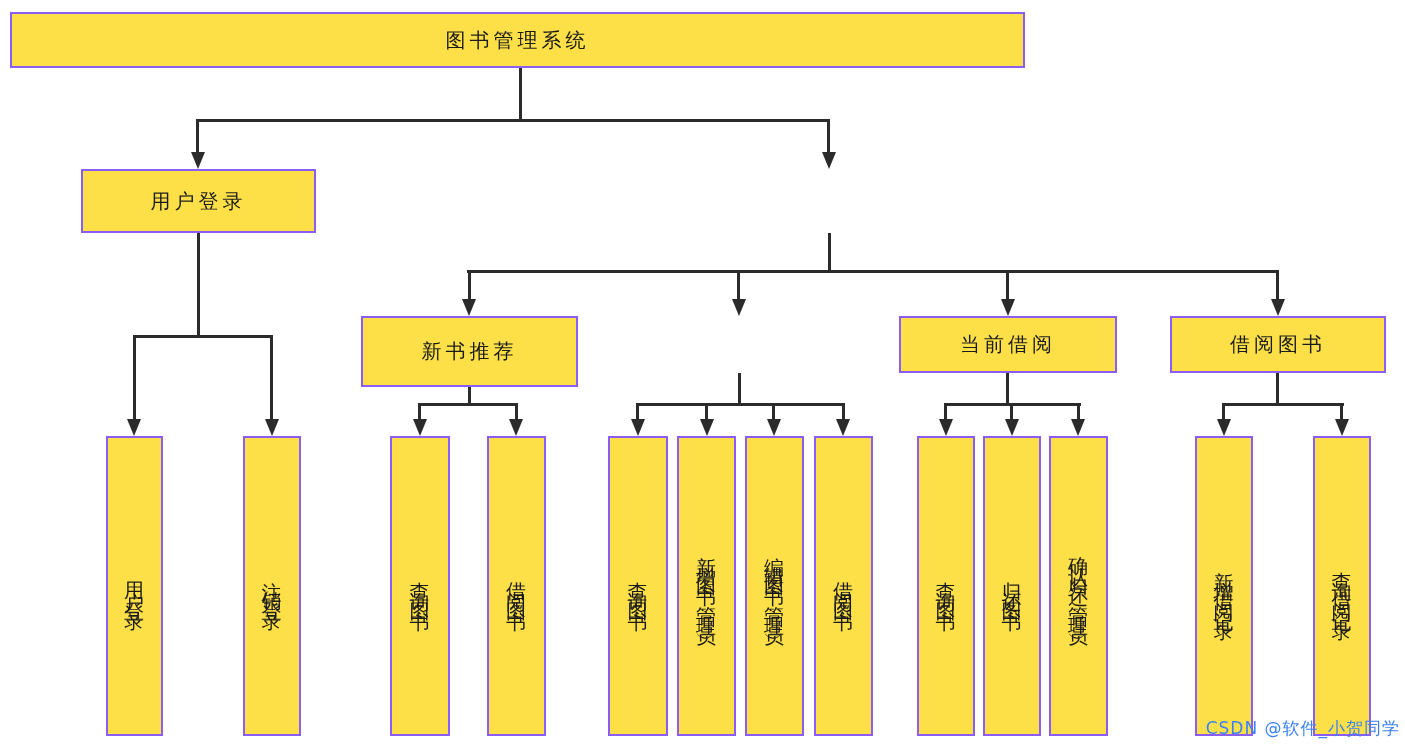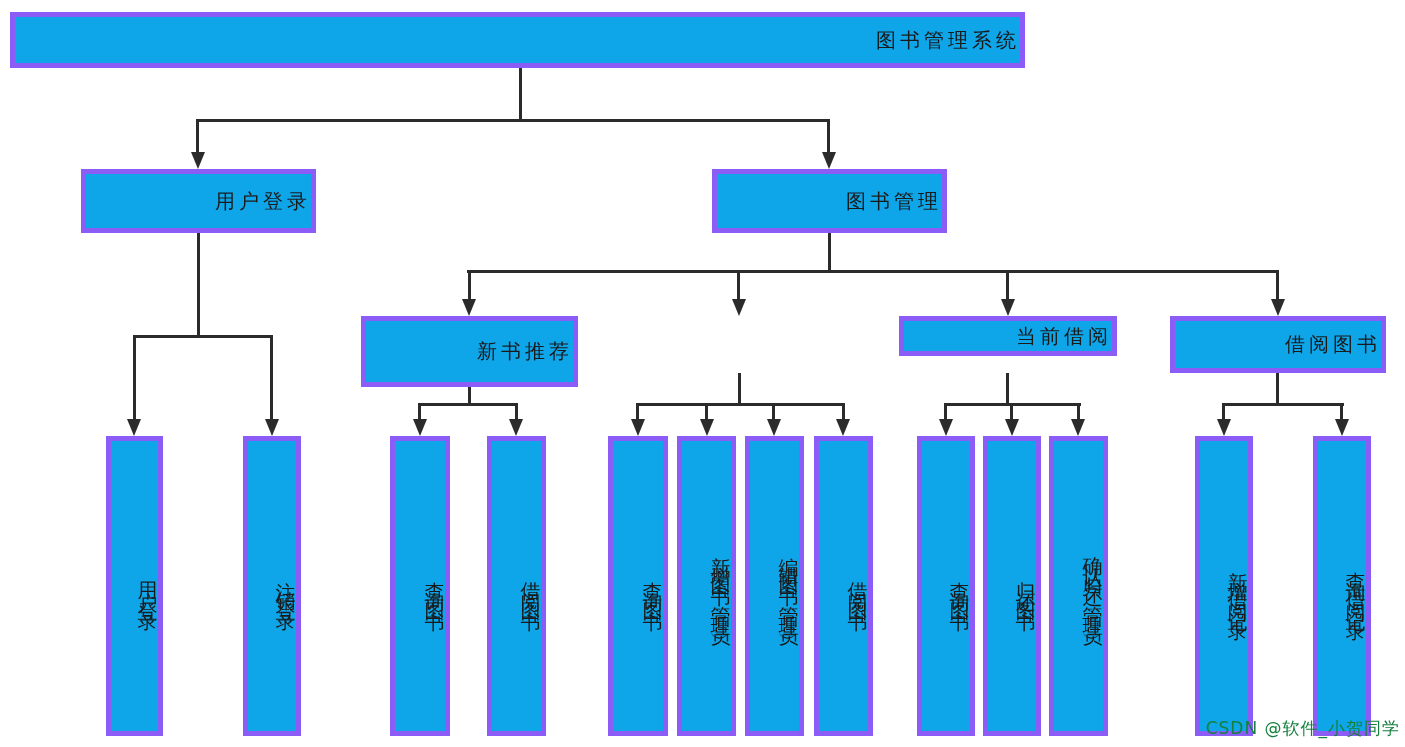--- a/index.html
+++ b/index.html
@@ -1,38 +1,38 @@
 <!DOCTYPE html>
 <html><head>
 <meta charset="utf-8">
 <style>
   html,body{margin:0;padding:0;background:#ffffff;}
   .stage{
     position:relative;width:1405px;height:747px;background:#ffffff;
     font-family:"DejaVu Sans","Liberation Sans",sans-serif;overflow:hidden;
   }
   .box{
-    position:absolute;background:#0ea5e9;border:5px solid #8b5cf6;
-    box-sizing:border-box;display:flex;align-items:center;justify-content:flex-end;
+    position:absolute;background:#fde047;border:2px solid #8b5cf6;
+    box-sizing:border-box;display:flex;align-items:center;justify-content:center;
     color:#1a1a1a;
   }
   .hlabel{font-size:20px;letter-spacing:4px;white-space:nowrap;}
   .vtext{
     writing-mode:vertical-rl;text-orientation:mixed;
     font-size:20px;letter-spacing:10px;line-height:1;white-space:nowrap;
   }
   .line{position:absolute;background:#2b2b2b;}
   .arr{
     position:absolute;width:0;height:0;
     border-left:7px solid transparent;border-right:7px solid transparent;
     border-top:17px solid #2b2b2b;
   }
   .wm{
     position:absolute;top:717px;right:5px;font-size:17px;letter-spacing:1px;
-    color:#15803d;white-space:nowrap;
+    color:#3b82f6;white-space:nowrap;
   }
 </style>
 </head>
 <body>
 
 <div class="stage">
 
   <div class="line" style="left:519px;top:68px;width:3px;height:54px"></div>
   <div class="line" style="left:196px;top:119px;width:634px;height:3px"></div>
   <div class="line" style="left:196px;top:122px;width:3px;height:31px"></div>
@@ -93,28 +93,25 @@
   <div class="arr" style="left:1217px;top:419px"></div>
   <div class="arr" style="left:1335px;top:419px"></div>
 
   <div class="box" style="left:10px;top:12px;width:1015px;height:56px">
     <span class="hlabel">图书管理系统</span>
   </div>
 
   <div class="box" style="left:81px;top:169px;width:235px;height:64px">
     <span class="hlabel">用户登录</span>
   </div>
-  <div class="box" style="left:712px;top:169px;width:235px;height:64px">
-    <span class="hlabel">图书管理</span>
-  </div>
 
   <div class="box" style="left:361px;top:316px;width:217px;height:71px">
     <span class="hlabel">新书推荐</span>
   </div>
-  <div class="box" style="left:899px;top:316px;width:218px;height:40px">
+  <div class="box" style="left:899px;top:316px;width:218px;height:57px">
     <span class="hlabel">当前借阅</span>
   </div>
   <div class="box" style="left:1170px;top:316px;width:216px;height:57px">
     <span class="hlabel">借阅图书</span>
   </div>
 
   <div class="box" style="left:106px;top:436px;width:57px;height:300px">
     <span class="vtext">用户登录</span>
   </div>
   <div class="box" style="left:243px;top:436px;width:58px;height:300px">

